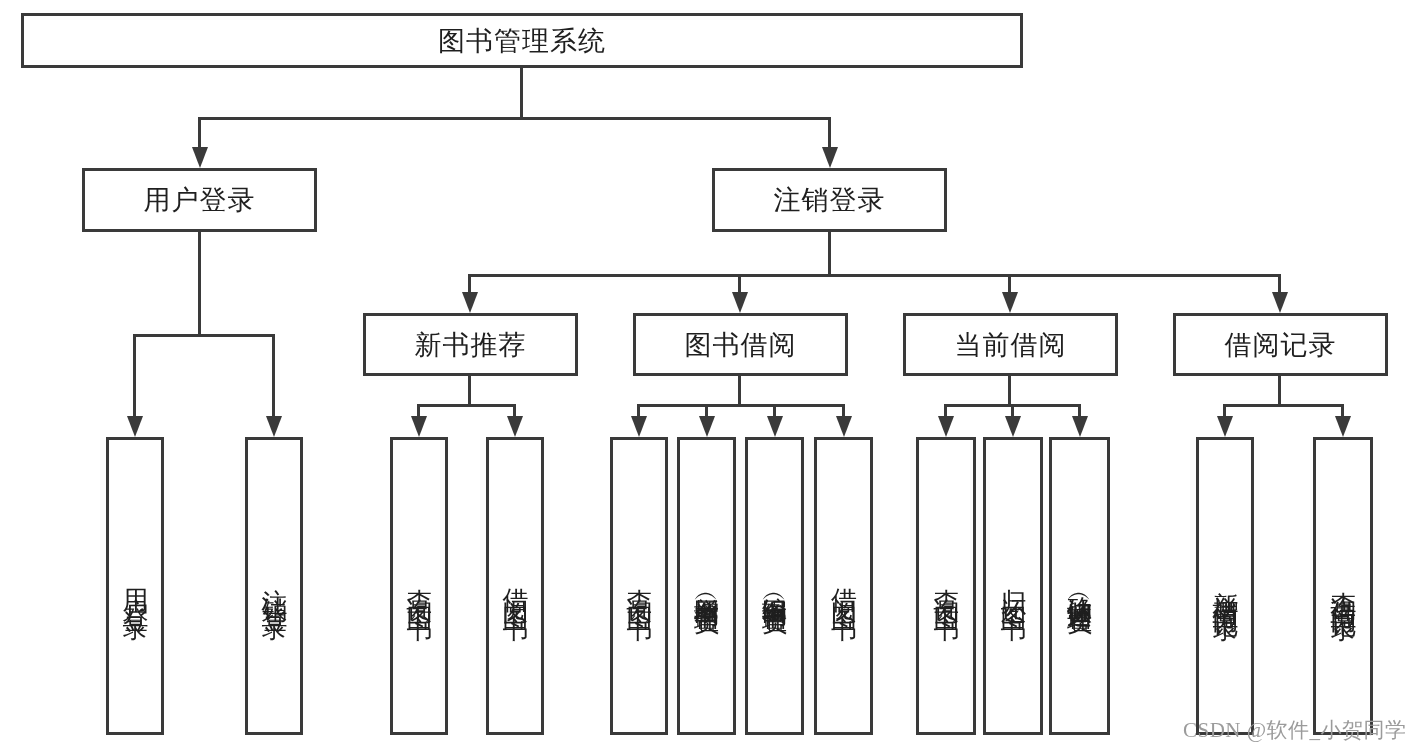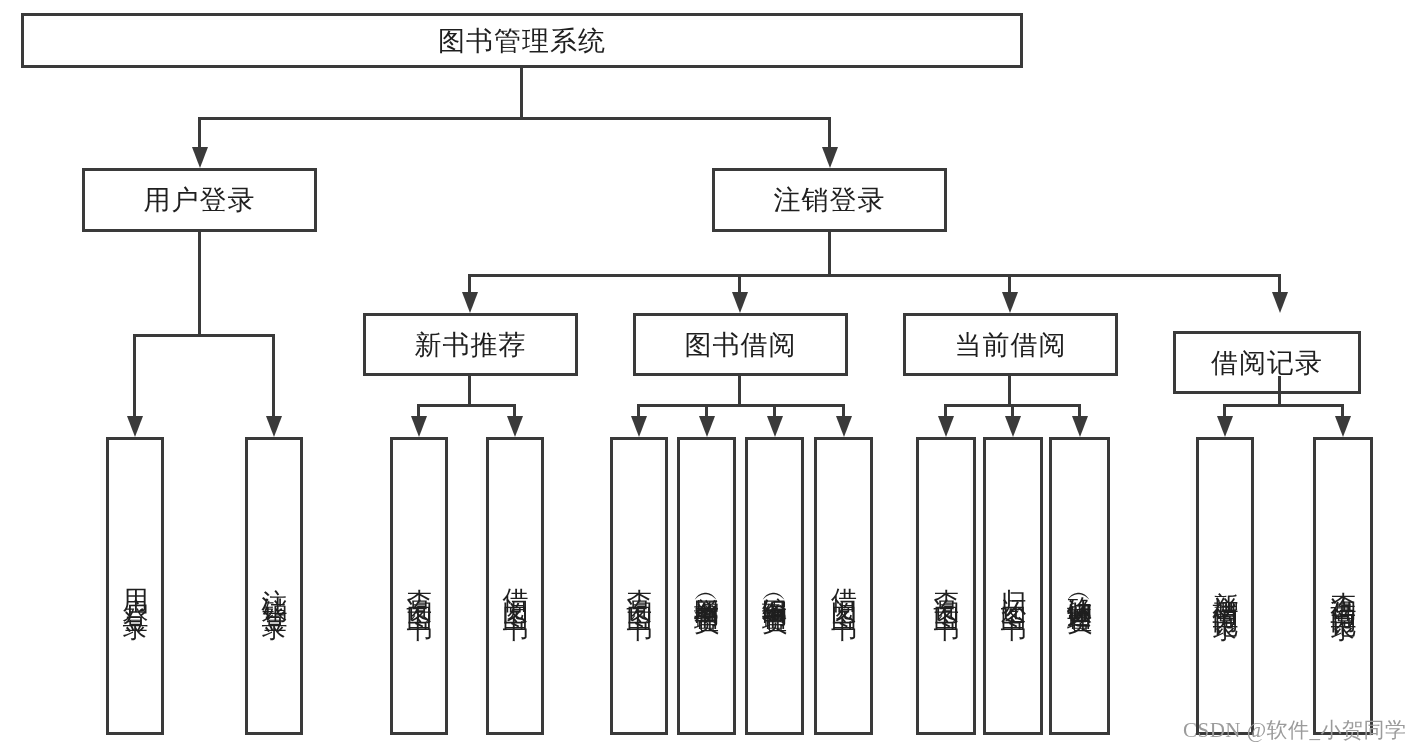--- a/index.html
+++ b/index.html
@@ -82,21 +82,21 @@
 <div class="canvas">
 
   <div class="node" style="left:21px; top:13px; width:1002px; height:55px;">图书管理系统</div>
 
   <div class="node" style="left:82px; top:168px; width:235px; height:64px;">用户登录</div>
   <div class="node" style="left:712px; top:168px; width:235px; height:64px;">注销登录</div>
 
   <div class="node" style="left:363px; top:313px; width:215px; height:63px;">新书推荐</div>
   <div class="node" style="left:633px; top:313px; width:215px; height:63px;">图书借阅</div>
   <div class="node" style="left:903px; top:313px; width:215px; height:63px;">当前借阅</div>
-  <div class="node" style="left:1173px; top:331px; width:188px; height:63px;">借阅记录</div>
+  <div class="node" style="left:1173px; top:313px; width:215px; height:63px;">借阅记录</div>
 
   <div class="leaf" style="left:106px; top:437px; width:58px; height:298px;">
     <span>用户登录</span>
     </div>
   <div class="leaf" style="left:245px; top:437px; width:58px; height:298px;">
     <span>注销登录</span>
     </div>
 
   <div class="leaf" style="left:390px; top:437px; width:58px; height:298px;">
     <span>查询图书</span>

